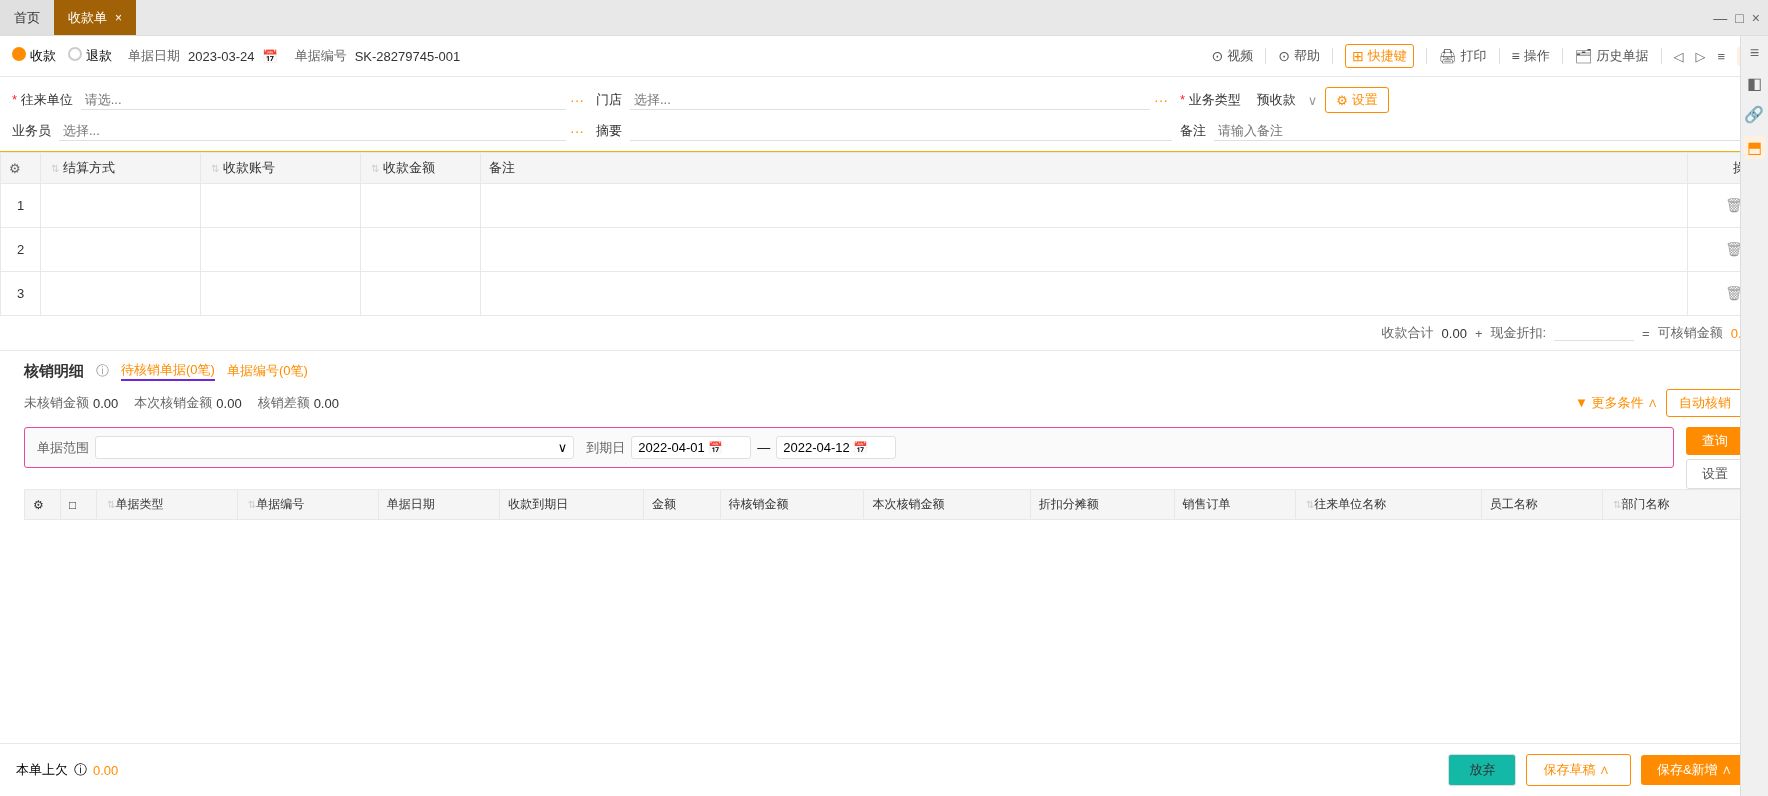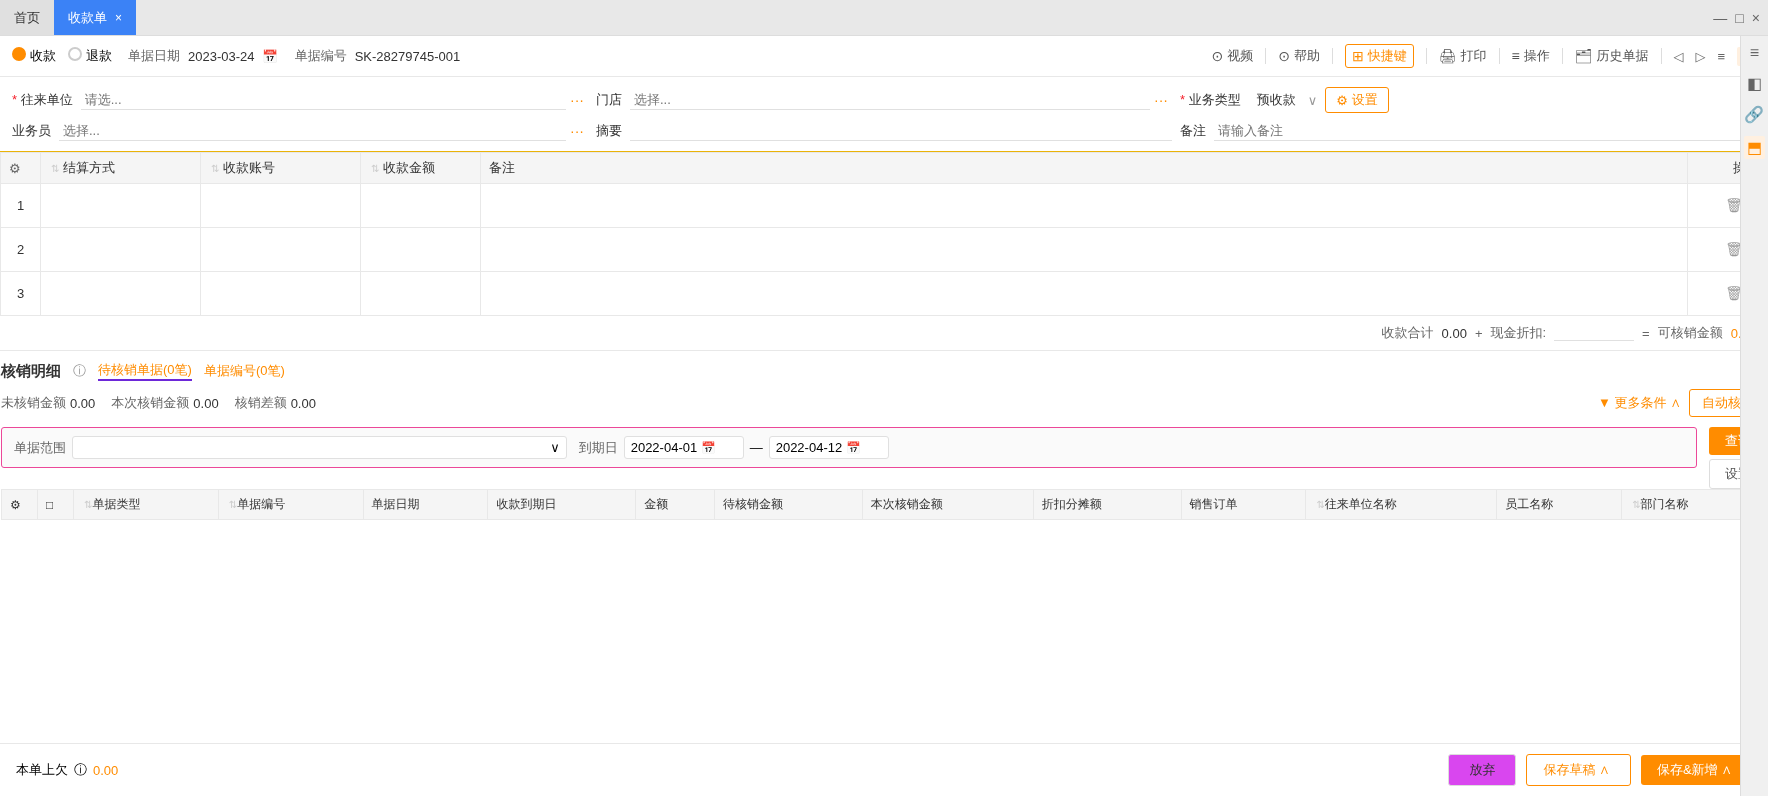--- a/index.html
+++ b/index.html
@@ -8,21 +8,21 @@
     
     .tab-bar {
       display: flex; align-items: center; background: #e8e8e8; height: 36px;
       border-bottom: 1px solid #ddd;
     }
     .tab-item {
       display: flex; align-items: center; padding: 0 14px; height: 100%;
       cursor: pointer; font-size: 13px; color: #333;
     }
     .tab-item.home { background: #e0e0e0; }
-    .tab-item.active { background: #3b82f6; color: #fff; }
+    .tab-item.active { background: #a16207; color: #fff; }
     .tab-close { margin-left: 8px; cursor: pointer; font-size: 12px; }
     .tab-bar-right { margin-left: auto; display: flex; align-items: center; padding-right: 8px; gap: 8px; }
     .tab-bar-right span { cursor: pointer; font-size: 14px; color: #666; }
 
     
     .main-content { background: #fff; height: calc(796px - 36px); overflow-y: auto; display: flex; flex-direction: column; }
 
     
     .toolbar {
       display: flex; align-items: center; padding: 8px 12px; border-bottom: 1px solid #e8e8e8;
@@ -87,21 +87,21 @@
     }
     .summary-label { color: #666; }
     .summary-val { color: #333; }
     .summary-orange { color: #ff8c00; font-weight: 500; }
     .summary-input {
       border: none; border-bottom: 1px solid #e0e0e0; width: 80px;
       outline: none; text-align: right; font-size: 13px;
     }
 
     
-    .writeoff-section { padding: 10px 1px; flex-shrink: 0; }
+    .writeoff-section { padding: 10px 24px; flex-shrink: 0; }
     .writeoff-header { display: flex; align-items: center; gap: 12px; margin-bottom: 8px; }
     .section-title { font-size: 15px; font-weight: 600; color: #333; }
     .info-icon { color: #999; cursor: pointer; }
     .tab-link { color: #ff8c00; cursor: pointer; font-size: 13px; }
     .tab-link.active-tab { border-bottom: 2px solid #6d28d9; }
 
     
     .writeoff-stats { display: flex; align-items: center; gap: 16px; margin-bottom: 10px; }
     .stat-item { display: flex; align-items: center; gap: 4px; }
     .stat-label { color: #666; }
@@ -153,21 +153,21 @@
 
     
     .page-footer {
       display: flex; align-items: center; justify-content: space-between;
       padding: 10px 16px; border-top: 1px solid #e8e8e8; background: #fff;
       flex-shrink: 0; margin-top: auto;
     }
     .footer-left { display: flex; align-items: center; gap: 6px; }
     .footer-right { display: flex; align-items: center; gap: 10px; }
     .discard-btn {
-      background: #d946ef; border: 1px solid #ddd; color: #333;
+      background: #14b8a6; border: 1px solid #ddd; color: #333;
       padding: 6px 20px; border-radius: 3px; cursor: pointer; font-size: 13px;
     }
     .save-draft-btn {
       background: #fff; border: 1px solid #ff8c00; color: #ff8c00;
       padding: 6px 16px; border-radius: 3px; cursor: pointer; font-size: 13px;
       display: flex; align-items: center; gap: 4px;
     }
     .save-new-btn {
       background: #ff8c00; color: #fff; border: none;
       padding: 6px 16px; border-radius: 3px; cursor: pointer; font-size: 13px;

